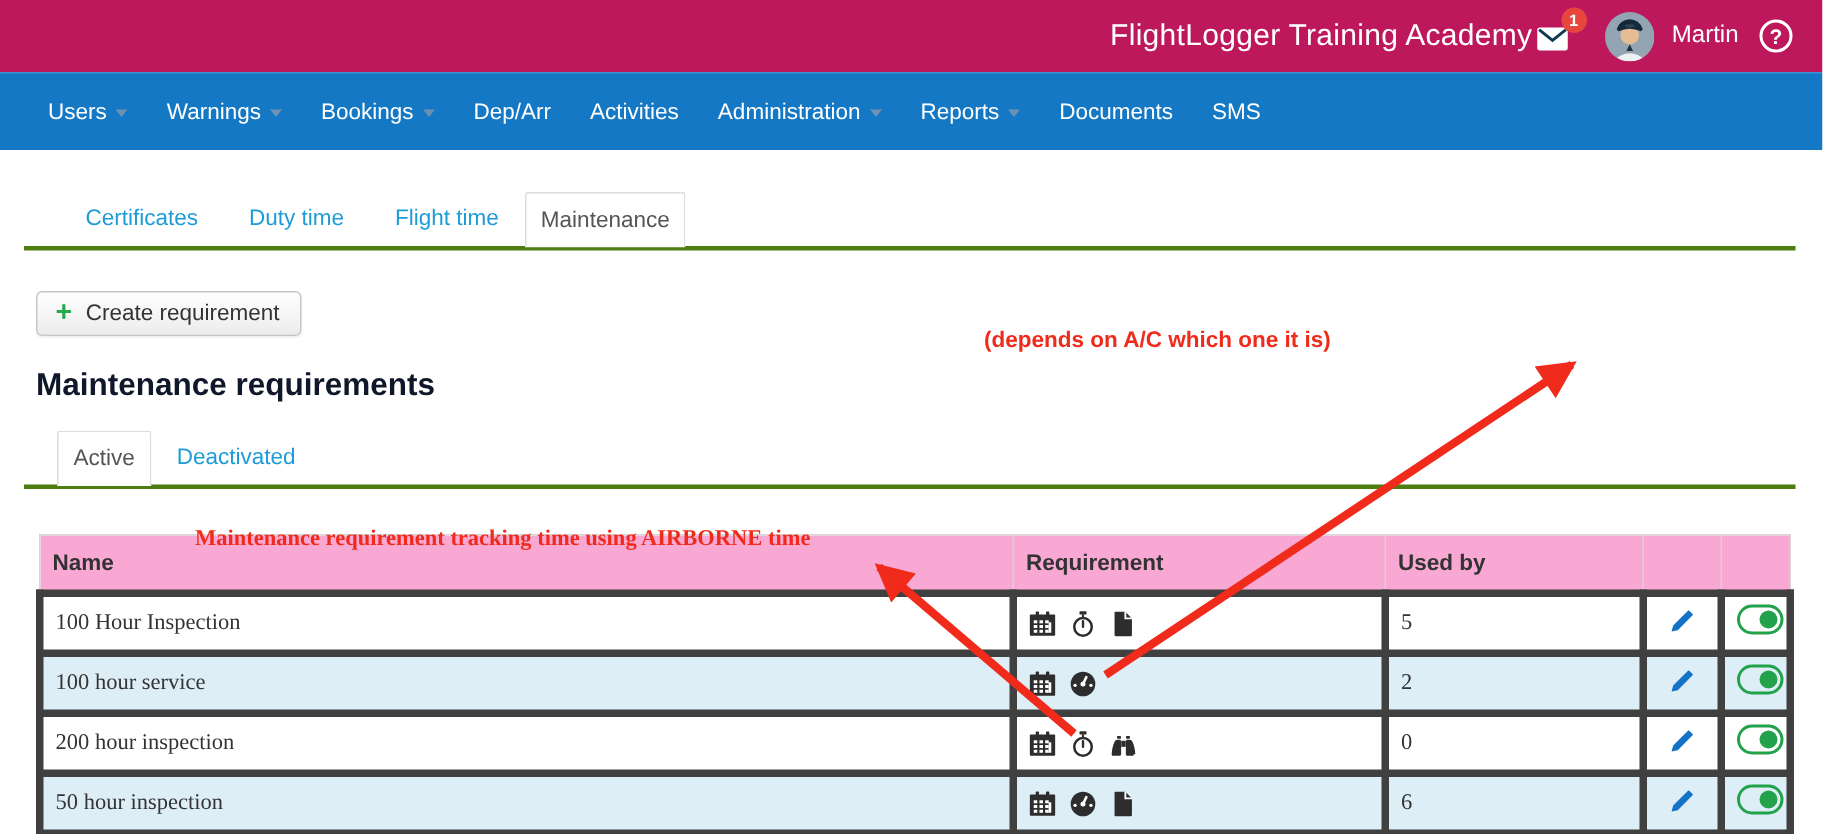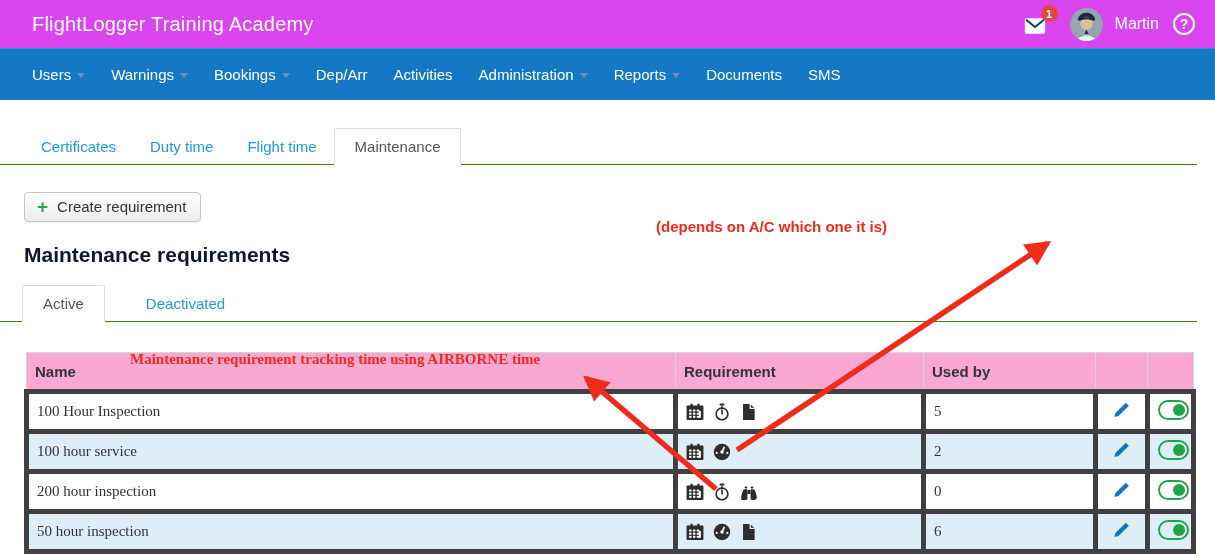--- a/index.html
+++ b/index.html
@@ -1,22 +1,22 @@
 <!DOCTYPE html>
 <html><head>
 <meta charset="utf-8">
 <style>
   * { margin:0; padding:0; box-sizing:border-box; }
   html,body { width:1215px; height:556px; overflow:hidden; background:#fff;
               font-family:"Liberation Sans", sans-serif; }
   .page { position:relative; width:1215px; height:556px; }
 
   
-  .topbar { height:48px; background:#d946ef; display:flex; align-items:center;
-            justify-content:space-between; padding:0 20px 0 32px; }
+  .topbar { height:48px; background:#be185d; display:flex; align-items:center;
+            justify-content:flex-end; padding:0 20px 0 32px; }
   .brand { color:#fff; font-size:20px; font-weight:400; letter-spacing:.2px; }
   .top-right { display:flex; align-items:center; gap:10px; }
   .mail-wrap { position:relative; width:30px; height:24px; margin-right:8px; cursor:pointer; }
   .mail-wrap svg { width:26px; height:22px; margin-top:3px; }
   .badge { position:absolute; top:-7px; right:-6px; min-width:17px; height:17px;
            background:#e8463c; border-radius:50%; color:#fff; font-size:11px;
            font-weight:700; display:flex; align-items:center; justify-content:center; }
   .avatar { width:33px; height:33px; border-radius:50%; overflow:hidden; cursor:pointer; }
   .user-name { color:#fff; font-size:16px; margin:0 4px 0 2px; cursor:pointer; }
   .help-circle { width:22px; height:22px; border:2px solid #fff; border-radius:50%;
@@ -25,25 +25,25 @@
 
   
   .nav { height:52px; background:#1478c4; display:flex; 
          padding-left:19px; box-shadow: inset 0 1px 0 rgba(255,255,255,.18); }
   .nav-item { color:#fff; font-size:15px; font-weight:500; padding:0 13px;
               height:52px; display:flex; align-items:center; gap:6px; cursor:pointer; }
   .caret { width:0; height:0; border-left:4px solid transparent; margin-top:2px;
            border-right:4px solid transparent; border-top:5px solid #6d92b1; }
 
   
-  .tabstrip { display:flex; align-items:flex-end; border-bottom:1px solid #4d7c0f; }
+  .tabstrip { display:flex; align-items:flex-start; border-bottom:3px solid #4d7c0f;margin-left:16px; }
   .main-tabs { margin-top:28px; padding-left:24px; margin-right:18px; }
-  .filter-tabs { margin-top:18px; padding-left:22px; margin-right:18px;gap:24px; }
+  .filter-tabs { margin-top:18px; padding-left:22px; margin-right:18px; }
   .tab-link { padding:9px 17px; color:#1e9cd7; font-size:15px; cursor:pointer; }
-  .tab-active { padding:9px 20px; background:#fff; border:1px solid #ddd;
+  .tab-active { padding:9px 10px; background:#fff; border:1px solid #ddd;
                 border-bottom:1px solid #fff; margin-bottom:-1px; color:#555;
                 font-size:15px; border-radius:2px 2px 0 0; cursor:default; }
 
   
   .btn-create { display:inline-flex; align-items:center; gap:9px; margin:27px 0 0 24px;
                 padding:5px 14px 6px 12px; font-size:15px; color:#333;
                 border:1px solid #c6c6c6; border-radius:4px; cursor:pointer;
                 background:linear-gradient(#ffffff,#ececec);
                 box-shadow:0 1px 1px rgba(0,0,0,.06); }
   .plus { color:#27a84e; font-size:19px; font-weight:700; line-height:14px; }

